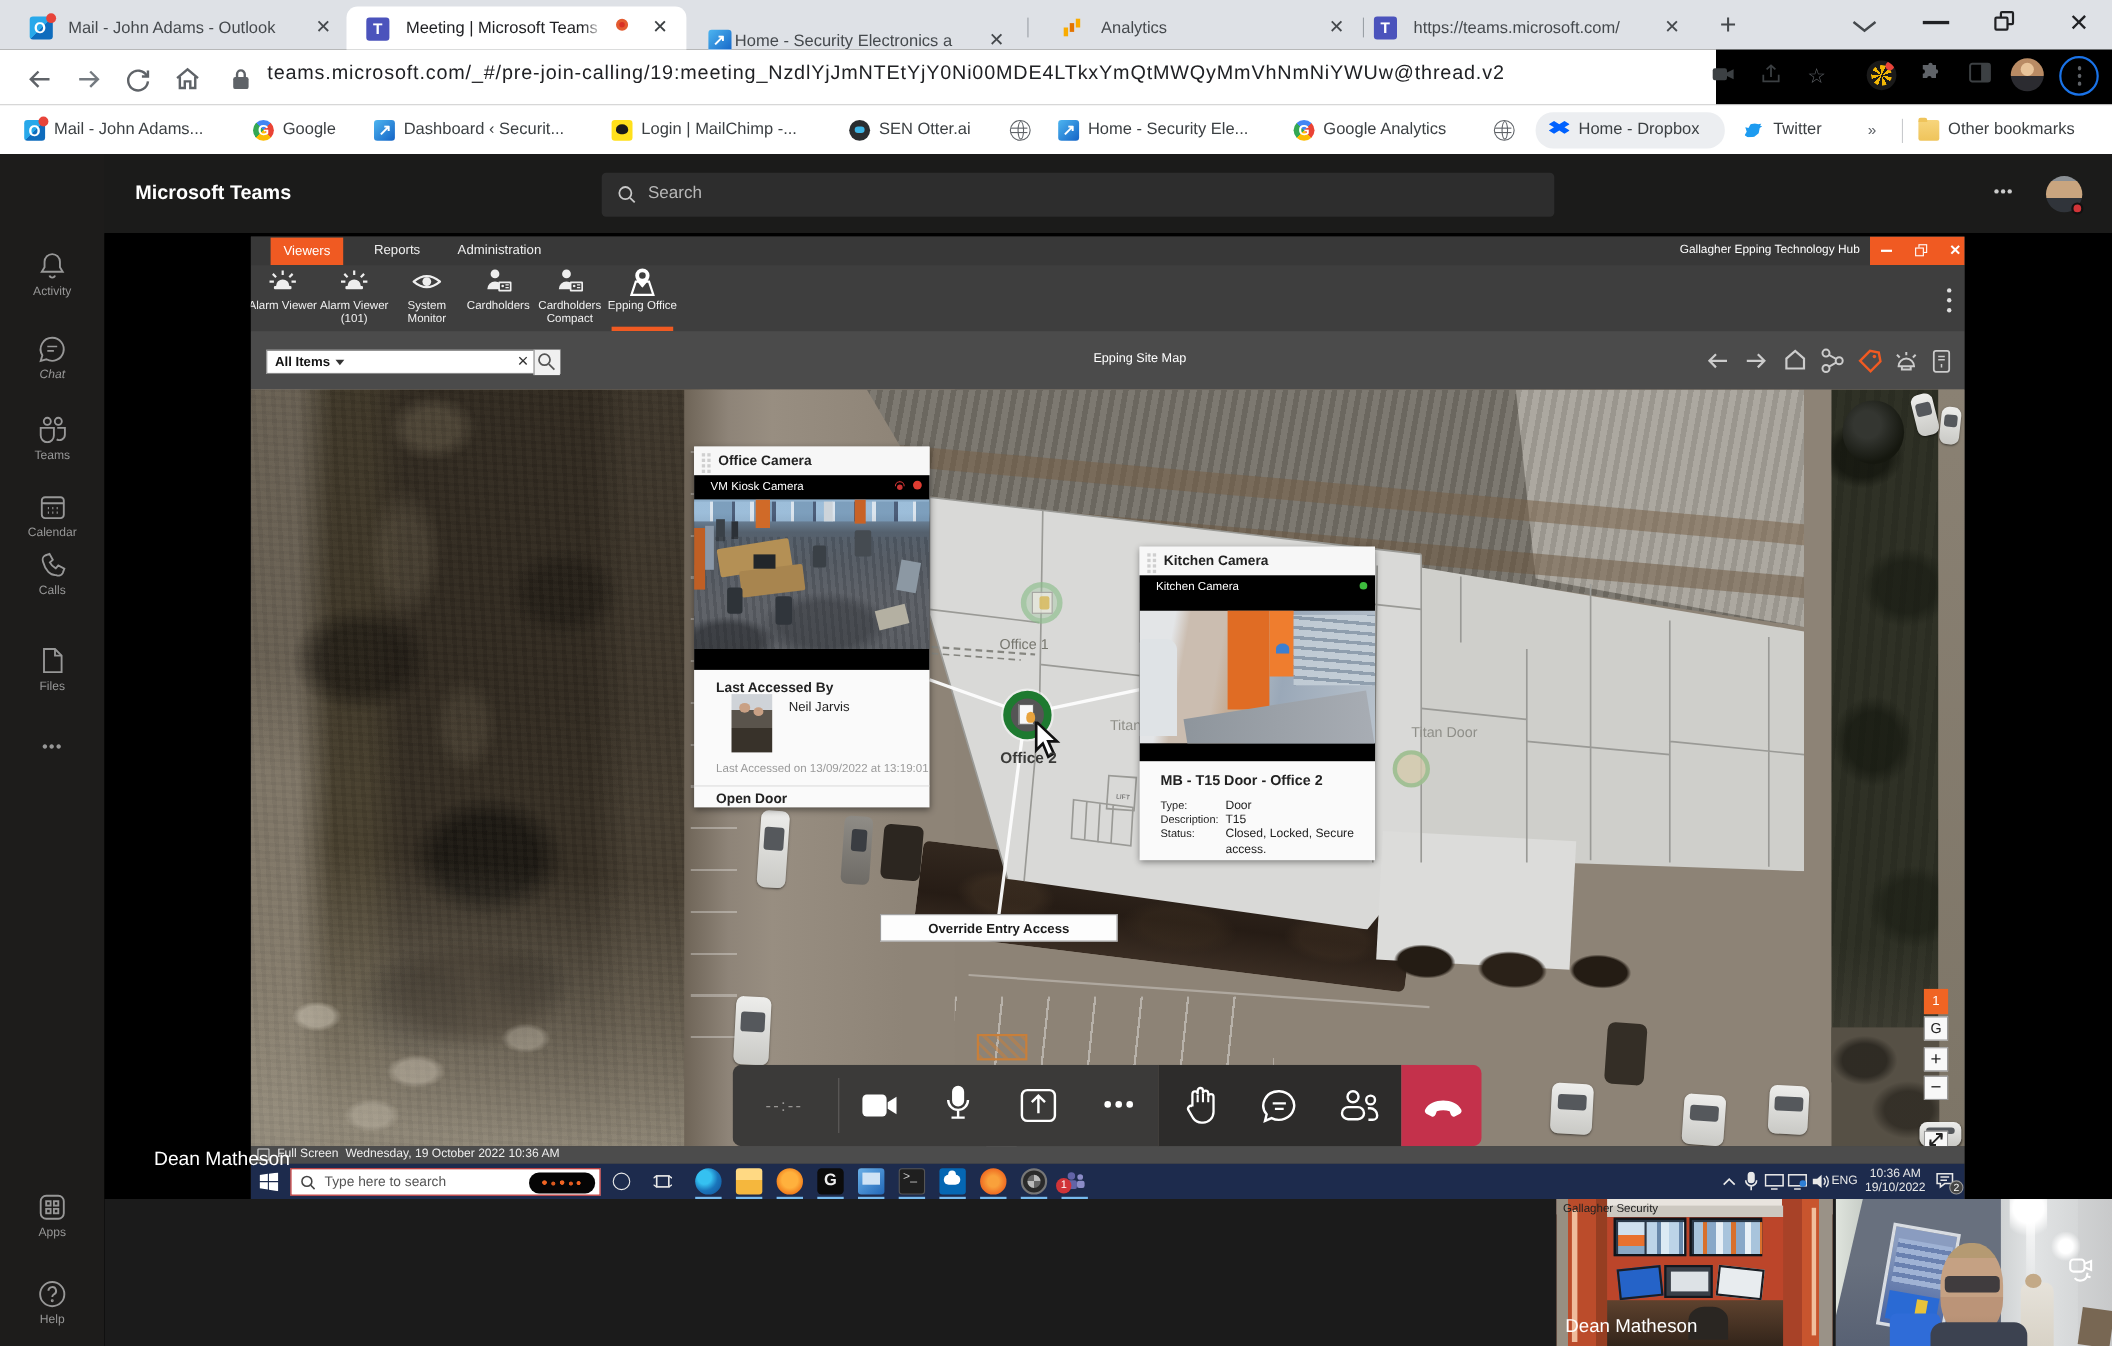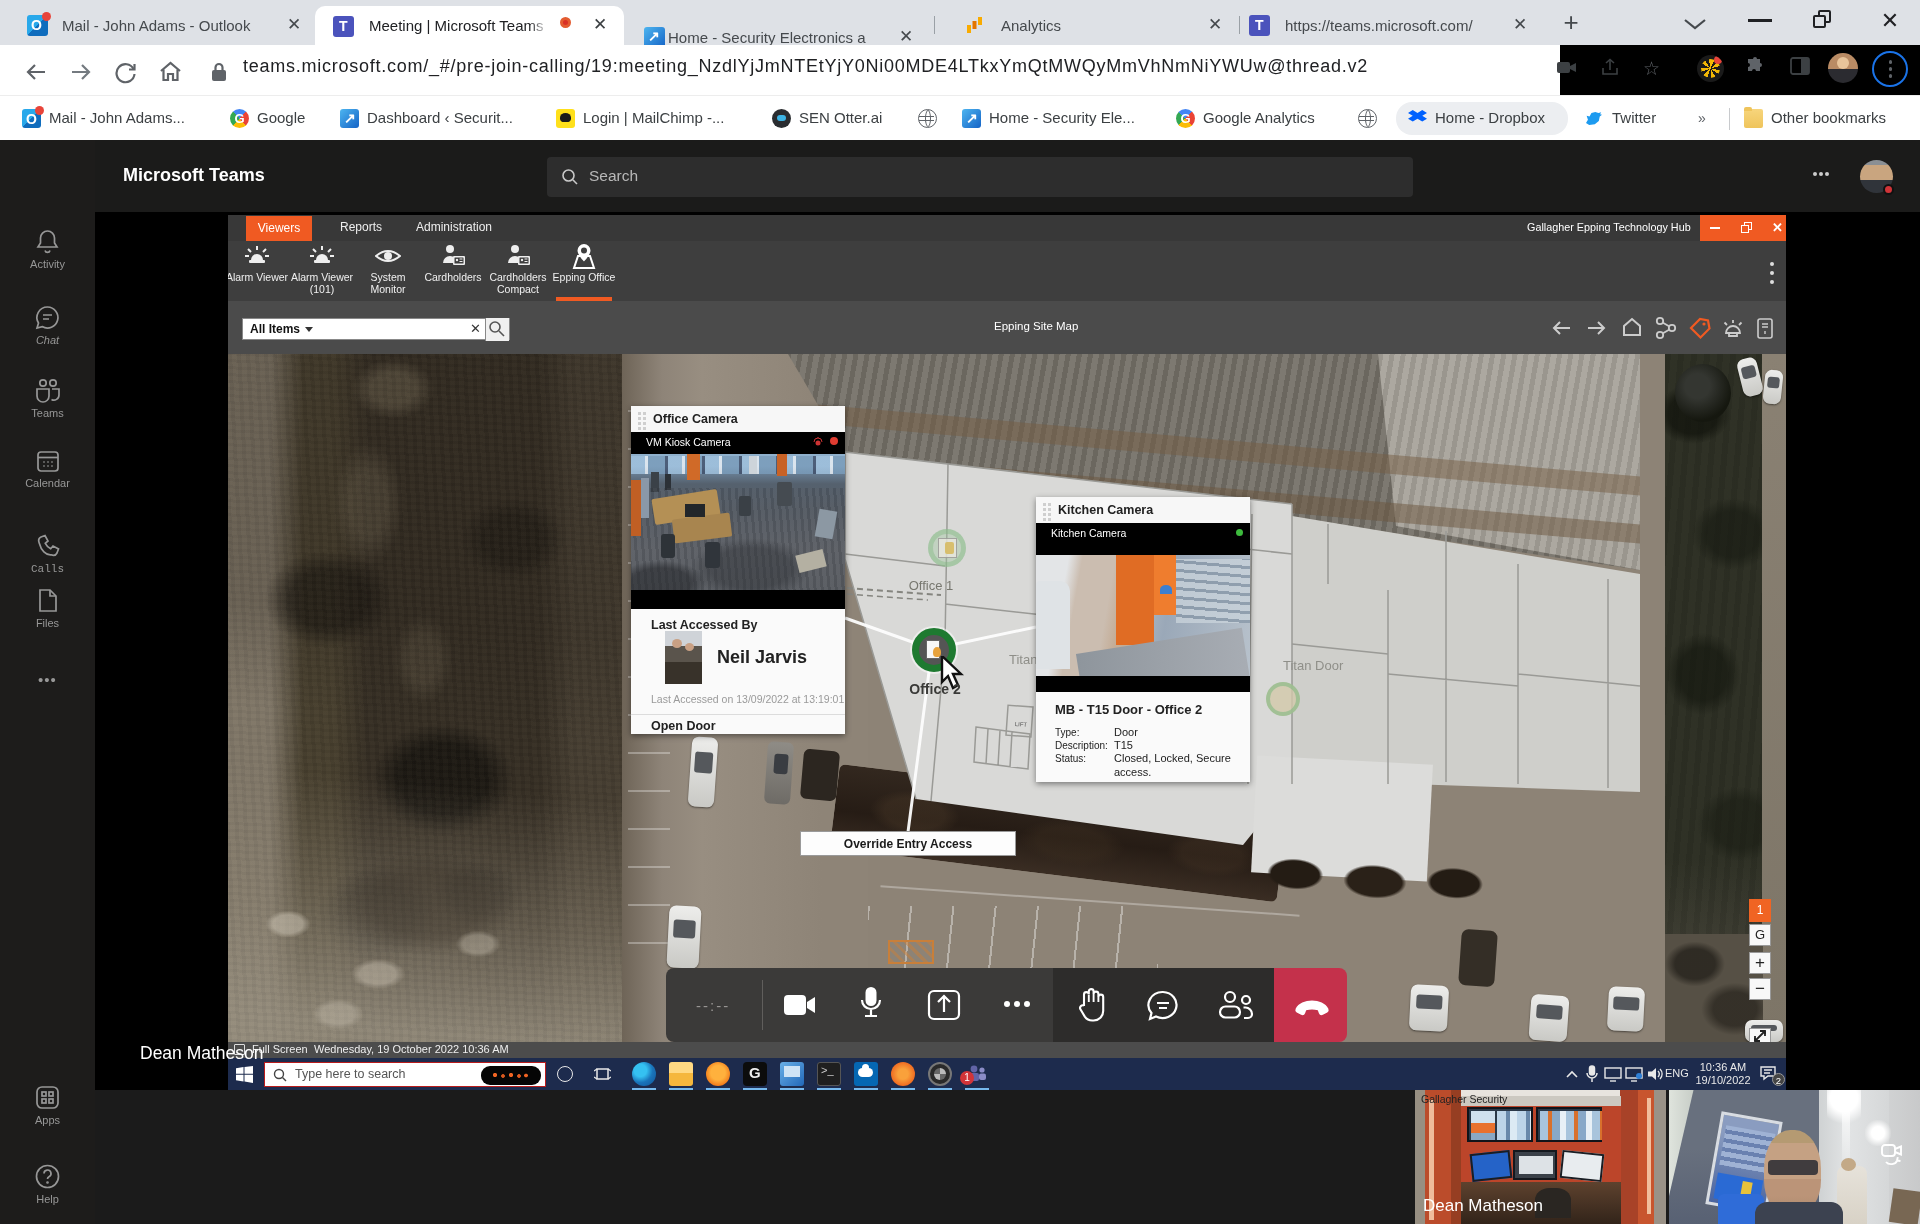--- a/index.html
+++ b/index.html
@@ -260,21 +260,21 @@
       <div style="margin-top:2px;">Teams</div>
     </div>
     <div class="railitem" style="top:308px;">
       <svg width="26" height="26" viewBox="0 0 26 26" fill="none" stroke="#979797" stroke-width="1.7">
           <rect x="3" y="4" width="20" height="19" rx="3"></rect>
           <path d="M3 9.5 h20"></path>
           <path d="M8.5 14 h1 M12.5 14 h1 M16.5 14 h1 M8.5 18 h1 M12.5 18 h1 M16.5 18 h1" stroke-width="2"></path>
         </svg>
       <div style="margin-top:1px;">Calendar</div>
     </div>
-    <div class="railitem" style="top:393px;font-family:Liberation Mono, monospace;">
+    <div class="railitem" style="top:361px;">
       <svg width="26" height="26" viewBox="0 0 26 26" fill="none" stroke="#979797" stroke-width="1.7">
           <path d="M6 4 l4 -1.5 3 5.5 -2.7 2.3 a12 12 0 0 0 5.4 5.4 L18 13 l5.5 3 -1.5 4 c-1 2 -3.5 2.8 -6 1.8 A012 19 0 0 1 4.2 10 C3.2 7.5 4 5 6 4 Z"></path>
         </svg>
       <div style="margin-top:1px;">Calls</div>
     </div>
     <div class="railitem" style="top:447px;">
       <svg width="24" height="27" viewBox="0 0 24 27" fill="none" stroke="#979797" stroke-width="1.7">
           <path d="M4 3 h10 l6 6 v15 h-16 Z"></path>
           <path d="M14 3 v6 h6"></path>
         </svg>
@@ -548,21 +548,21 @@
             <div style="position:absolute;left:166px;top:98px;width:28px;height:18px;background:#b4b0a2;transform:rotate(-14deg);"></div>
             <div style="position:absolute;left:0px;top:26px;width:10px;height:56px;background:#c05f24;"></div>
             <div style="position:absolute;left:10px;top:24px;width:8px;height:40px;background:#8a98a8;"></div>
           </div>
         </div>
         <div style="position:absolute;left:20px;top:212px;font-weight:bold;font-size:12.5px;">Last Accessed By</div>
         <div style="position:absolute;left:34px;top:225px;width:37px;height:53px;background:linear-gradient(180deg,#cfd3d8 0 28%,#5a544c 28% 58%,#38322a 58%);">
           <div style="position:absolute;left:7px;top:8px;width:10px;height:9px;border-radius:50%;background:#c9a084;"></div>
           <div style="position:absolute;left:20px;top:12px;width:9px;height:8px;border-radius:50%;background:#c9a084;"></div>
         </div>
-        <div style="position:absolute;left:86px;top:229px;font-weight:bold;font-size:18px;margin-top:12px;">Neil Jarvis</div>
+        <div style="position:absolute;left:86px;top:229px;font-weight:normal;font-size:12px;">Neil Jarvis</div>
         <div style="position:absolute;left:20px;top:287px;font-size:10.5px;color:#9a9a9a;white-space:nowrap;">Last Accessed on 13/09/2022 at 13:19:01</div>
         <div style="position:absolute;left:0;top:308px;width:214px;height:1px;background:#dcdcdc;"></div>
         <div style="position:absolute;left:20px;top:313px;font-weight:bold;font-size:12.5px;">Open Door</div>
       </div>
       <div class="popup" style="left:808px;top:143px;width:214px;height:285px;">
         <div class="pophead">
             <div class="popdots"></div>
             <b>Kitchen Camera</b>
           </div>
         <div style="position:absolute;left:0;top:26px;width:214px;height:169px;background:#000;">

